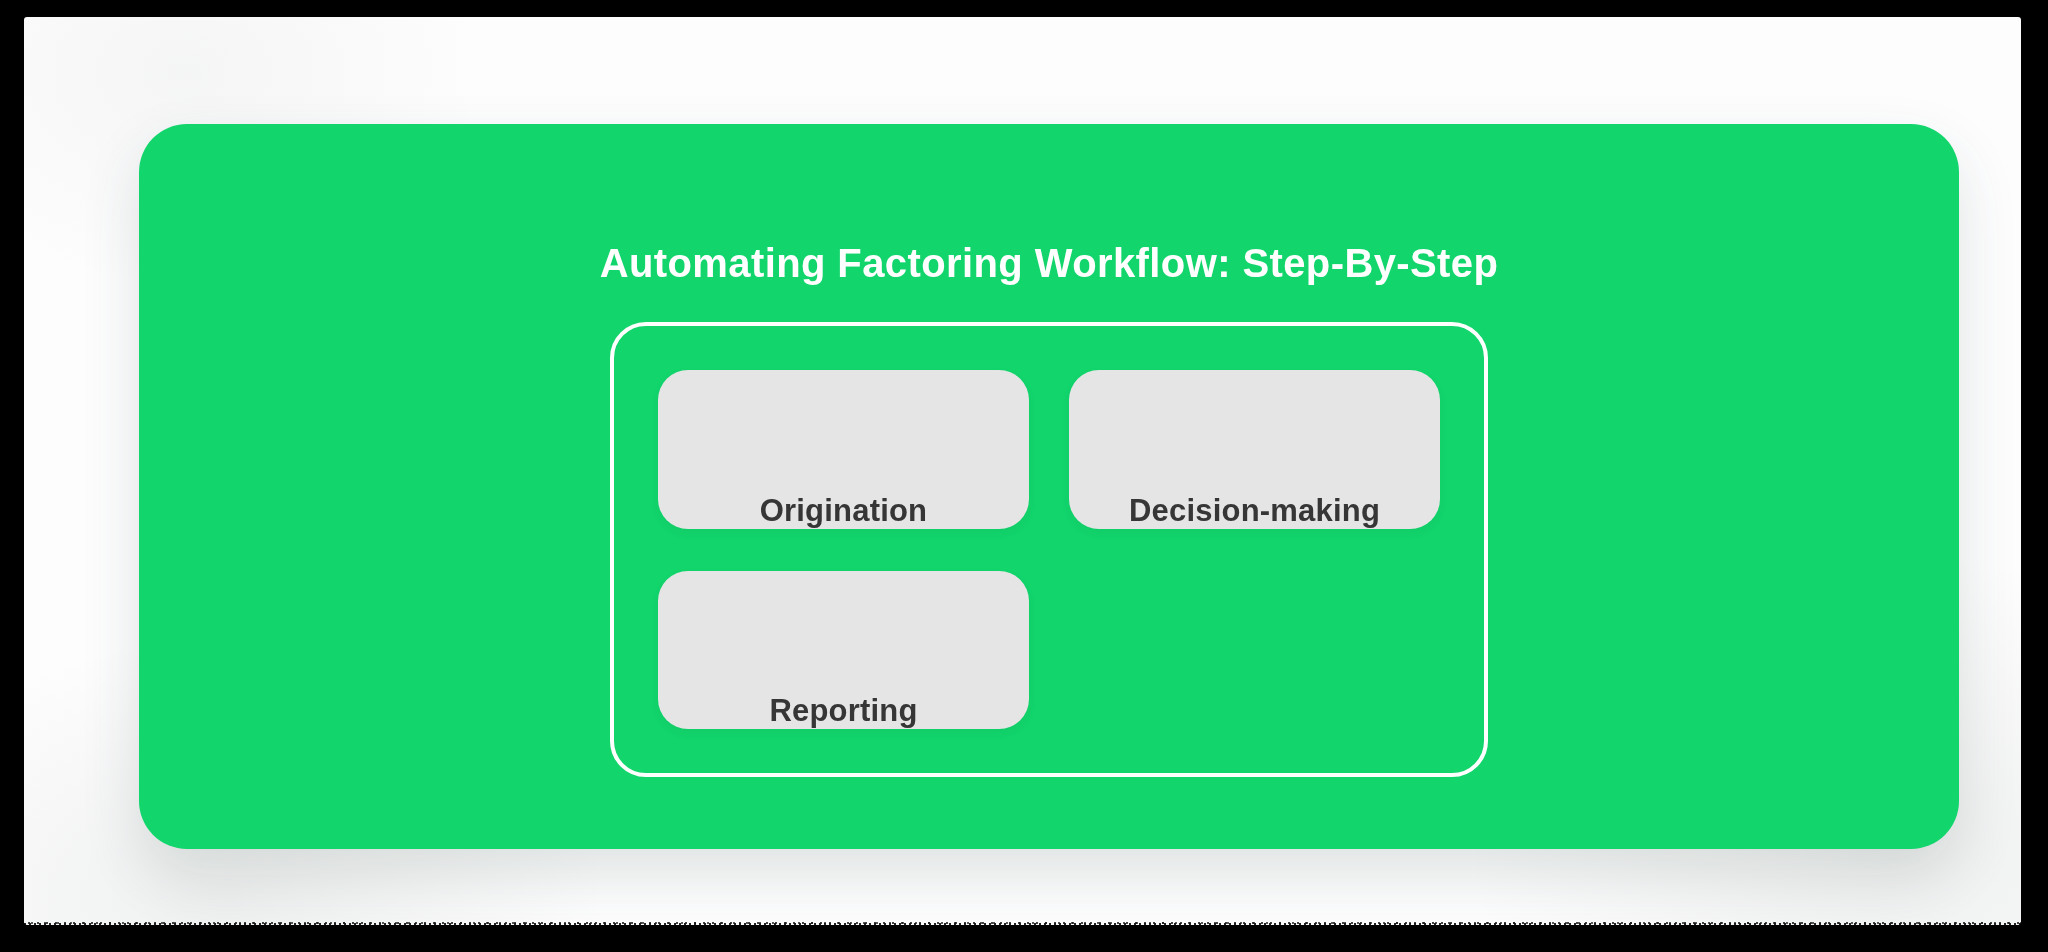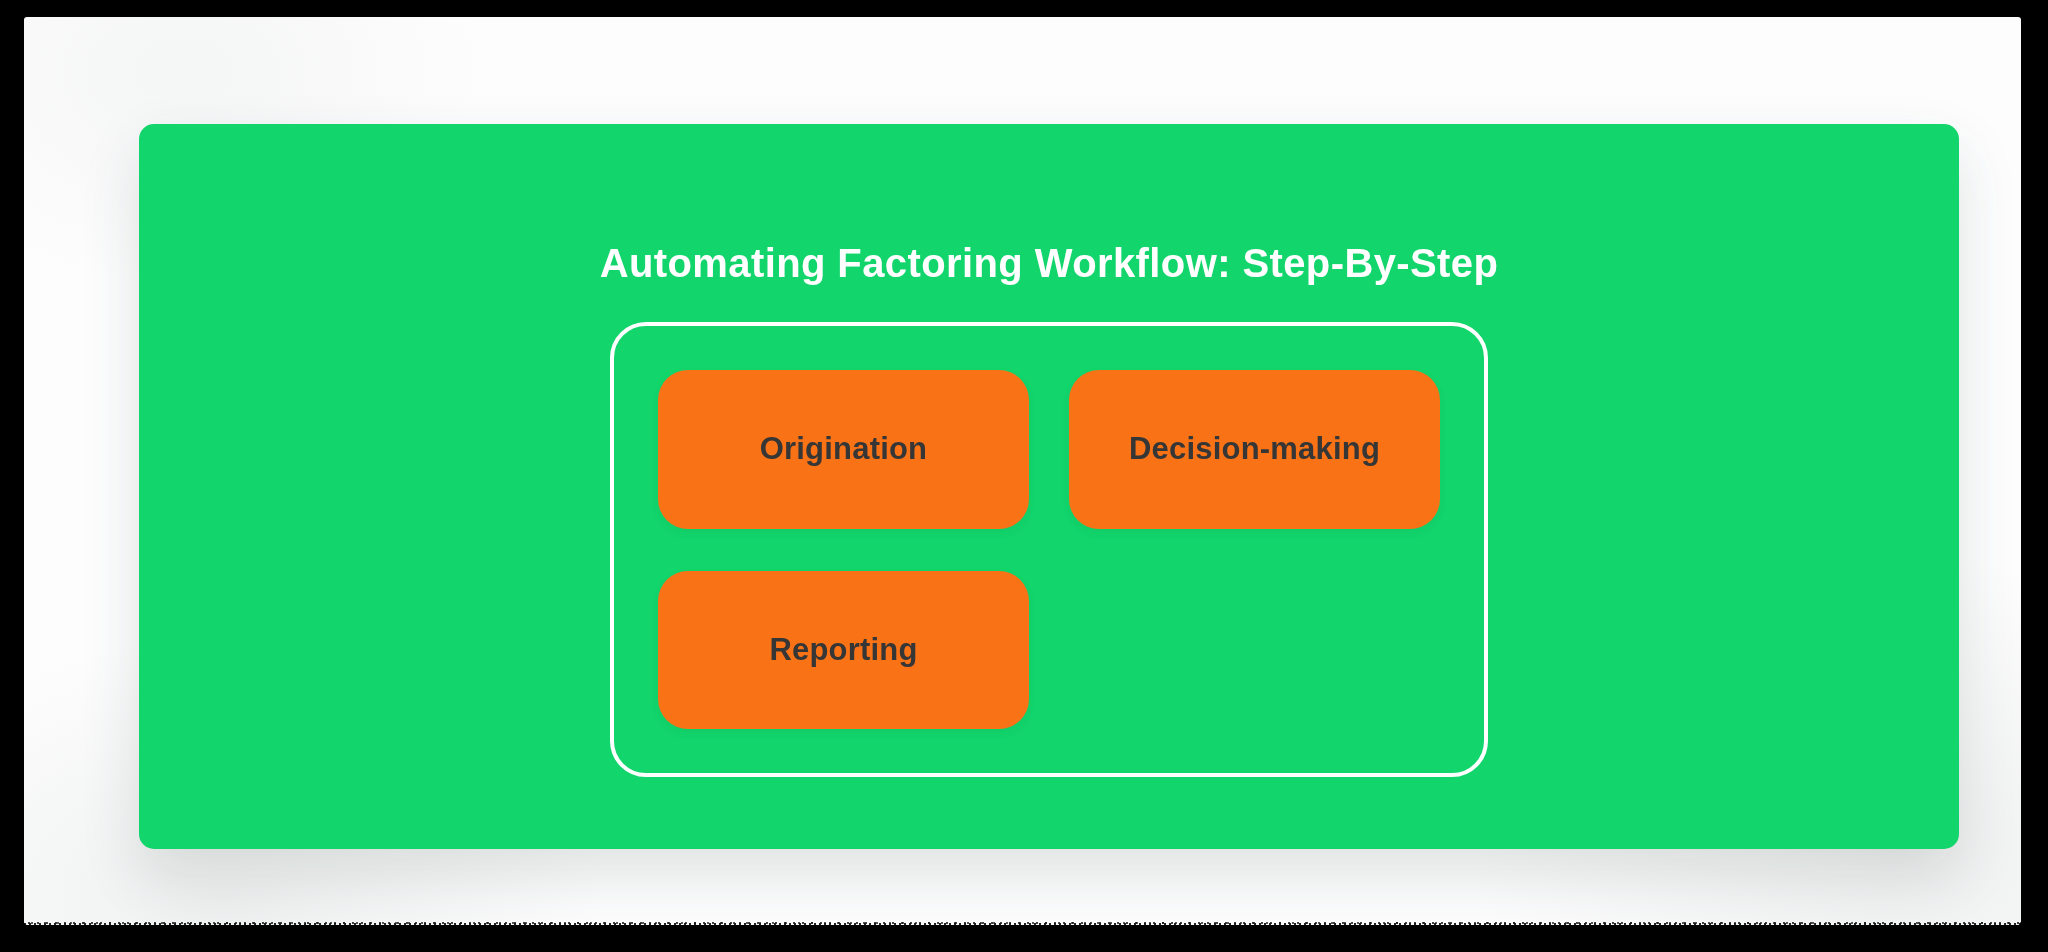--- a/index.html
+++ b/index.html
@@ -78,42 +78,42 @@
     border: 4px solid #ffffff;
     border-radius: 36px;
     padding: 44px;
     display: grid;
     grid-template-columns: 1fr 1fr;
     grid-template-rows: 1fr 1fr;
     column-gap: 40px;
     row-gap: 42px;
   }
   .step-node {
-    background: #f97316;
+    background: #e5e5e5;
     border-radius: 30px;
     display: flex;
-    align-items: center;
+    align-items: flex-end;
     justify-content: center;
     box-shadow: 0 4px 10px rgba(0, 60, 30, 0.06);
   }
   .step-label {
     color: #363636;
     font-size: 31px;
     font-weight: 700;
     letter-spacing: 0.2px;
   }
 </style>
 </head>
 <body>
 
 <div class="stage">
   <div class="paper">
     <div class="edge-noise"></div>
 
-    <div class="green-card" id="green-card" style="background: rgb(18, 213, 108); border-radius: 15px;">
+    <div class="green-card" id="green-card" style="background: rgb(18, 213, 108);">
 
       <div class="diagram-title">Automating Factoring Workflow: Step-By-Step</div>
 
       <div class="workflow-container">
 
         <div class="step-node">
           <span class="step-label">Origination</span>
         </div>
 
         <div class="step-node">

